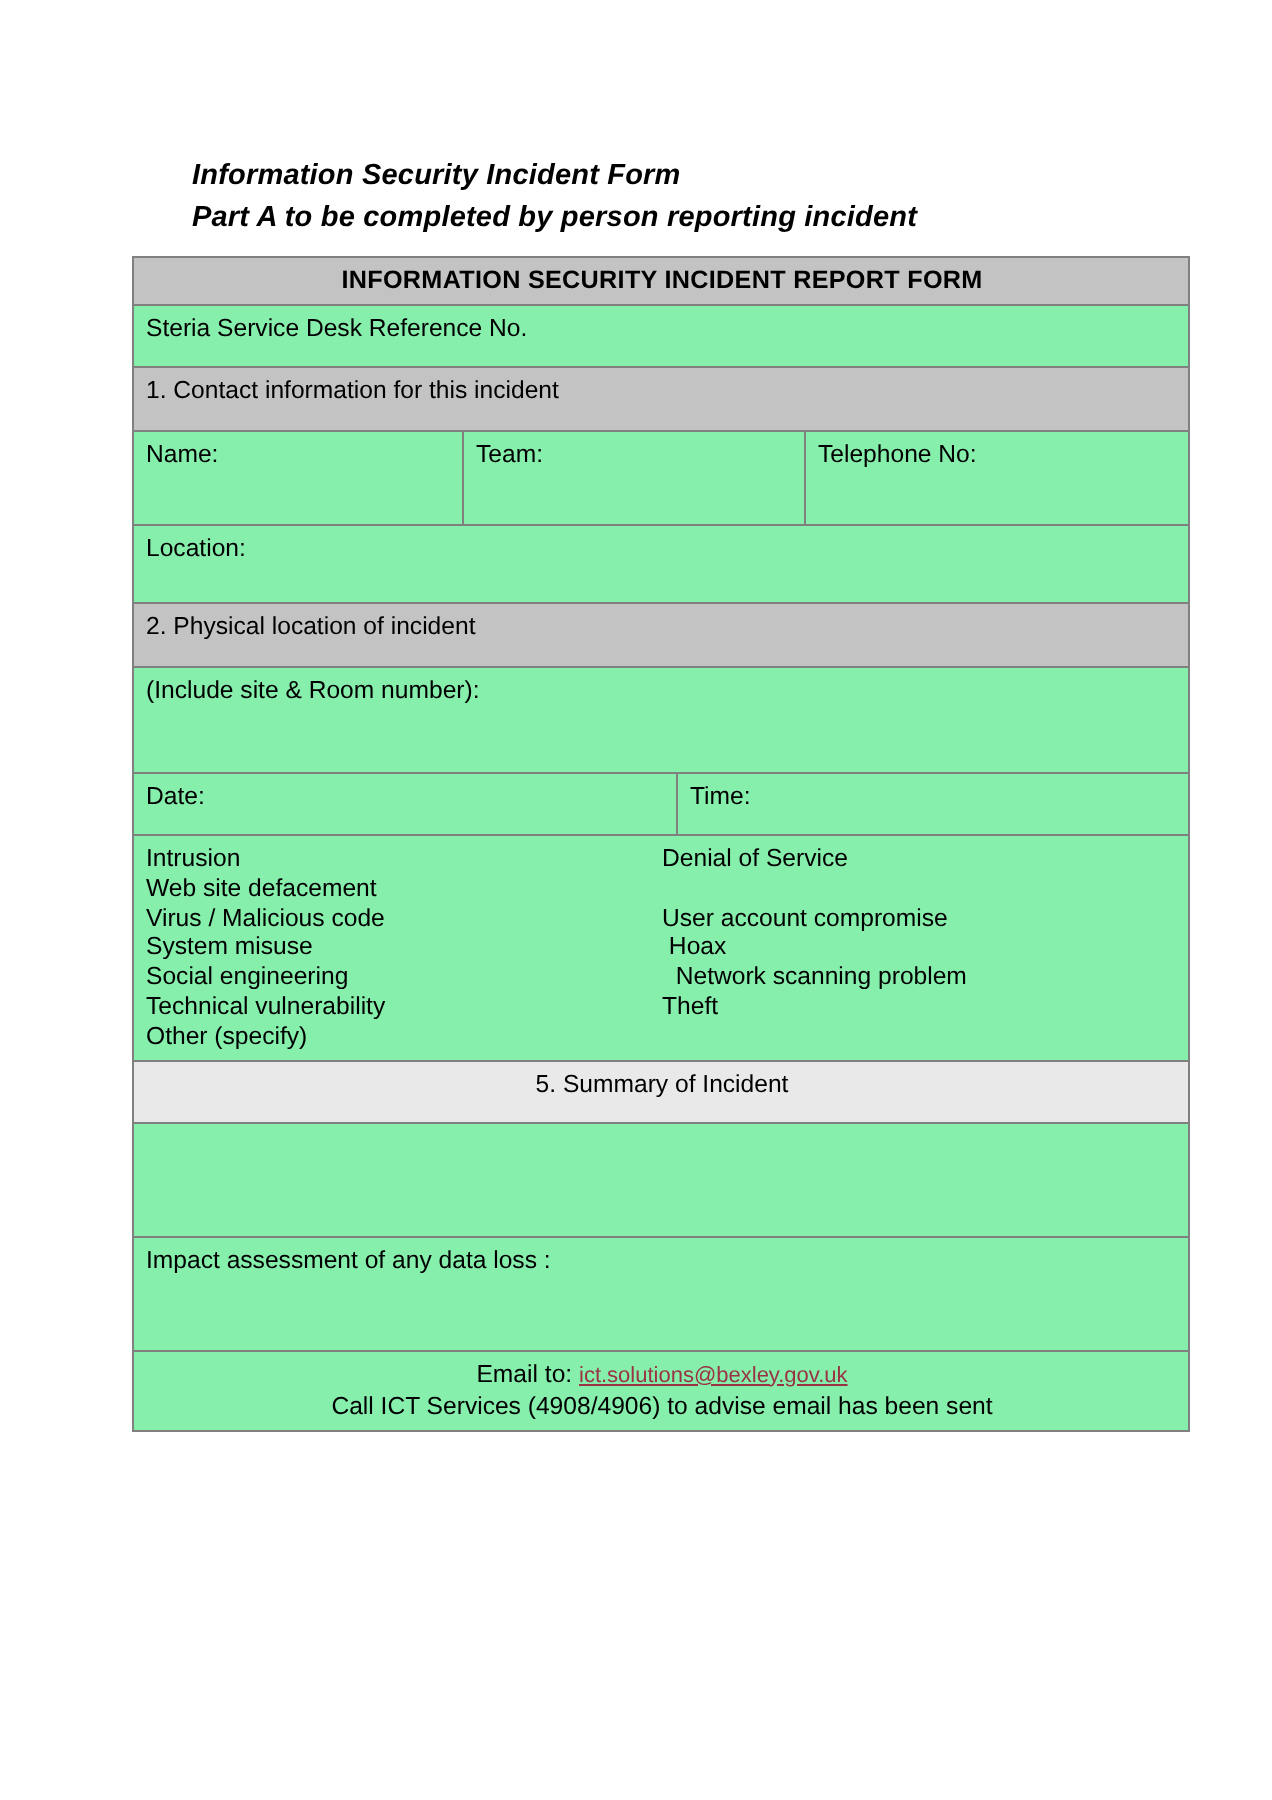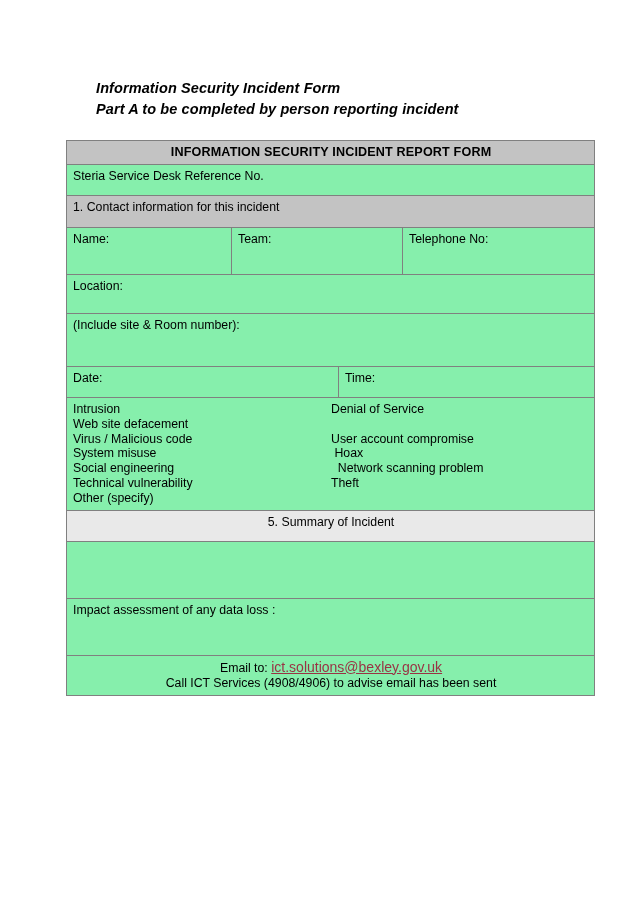--- a/index.html
+++ b/index.html
@@ -33,21 +33,21 @@
     line-height: 21px;
     letter-spacing: 0.1px;
     white-space: nowrap;
   }
   .doc-title .line { display: block; }
 
   
   .form-table {
     position: absolute;
     left: 66px;
-    top: 140px;
+    top: 128px;
     width: 528px;
     border-collapse: collapse;
     table-layout: fixed;
     font-size: 12.3px;
   }
   .form-table td {
     border: 1px solid #808080;
     padding: 4px 5px 4px 6px;
     vertical-align: top;
     line-height: 15px;
@@ -104,21 +104,21 @@
   
   .footer-cell {
     text-align: center;
     padding-top: 6px;
     padding-bottom: 6px;
     line-height: 17px;
   }
   .maillink {
     color: #993344;
     text-decoration: underline;
-    font-size: 14px;
+    font-size: 11px;
   }
   .footer-line2 { display: block; }
 </style>
 </head>
 <body>
 
 <div class="page">
 
   <div class="doc-title">
     <span class="line">Information Security Incident Form</span>
@@ -149,20 +149,23 @@
       <tr>
         <td class="tall-38">Name:</td>
         <td colspan="2" class="tall-38">Team:</td>
         <td class="tall-38 thin-bottom">Telephone No:</td>
       </tr>
 
       <tr>
         <td colspan="4" class="tall-30">Location:</td>
       </tr>
 
+      <tr class="h-row">
+        <td colspan="4" class="grey">2.  Physical location of incident</td>
+      </tr>
 
       <tr>
         <td colspan="4" class="tall-44">(Include site &amp; Room number):</td>
       </tr>
 
 
       <tr>
         <td colspan="2" class="tall-22">Date:</td>
         <td colspan="2" class="tall-22">Time:</td>
       </tr>

